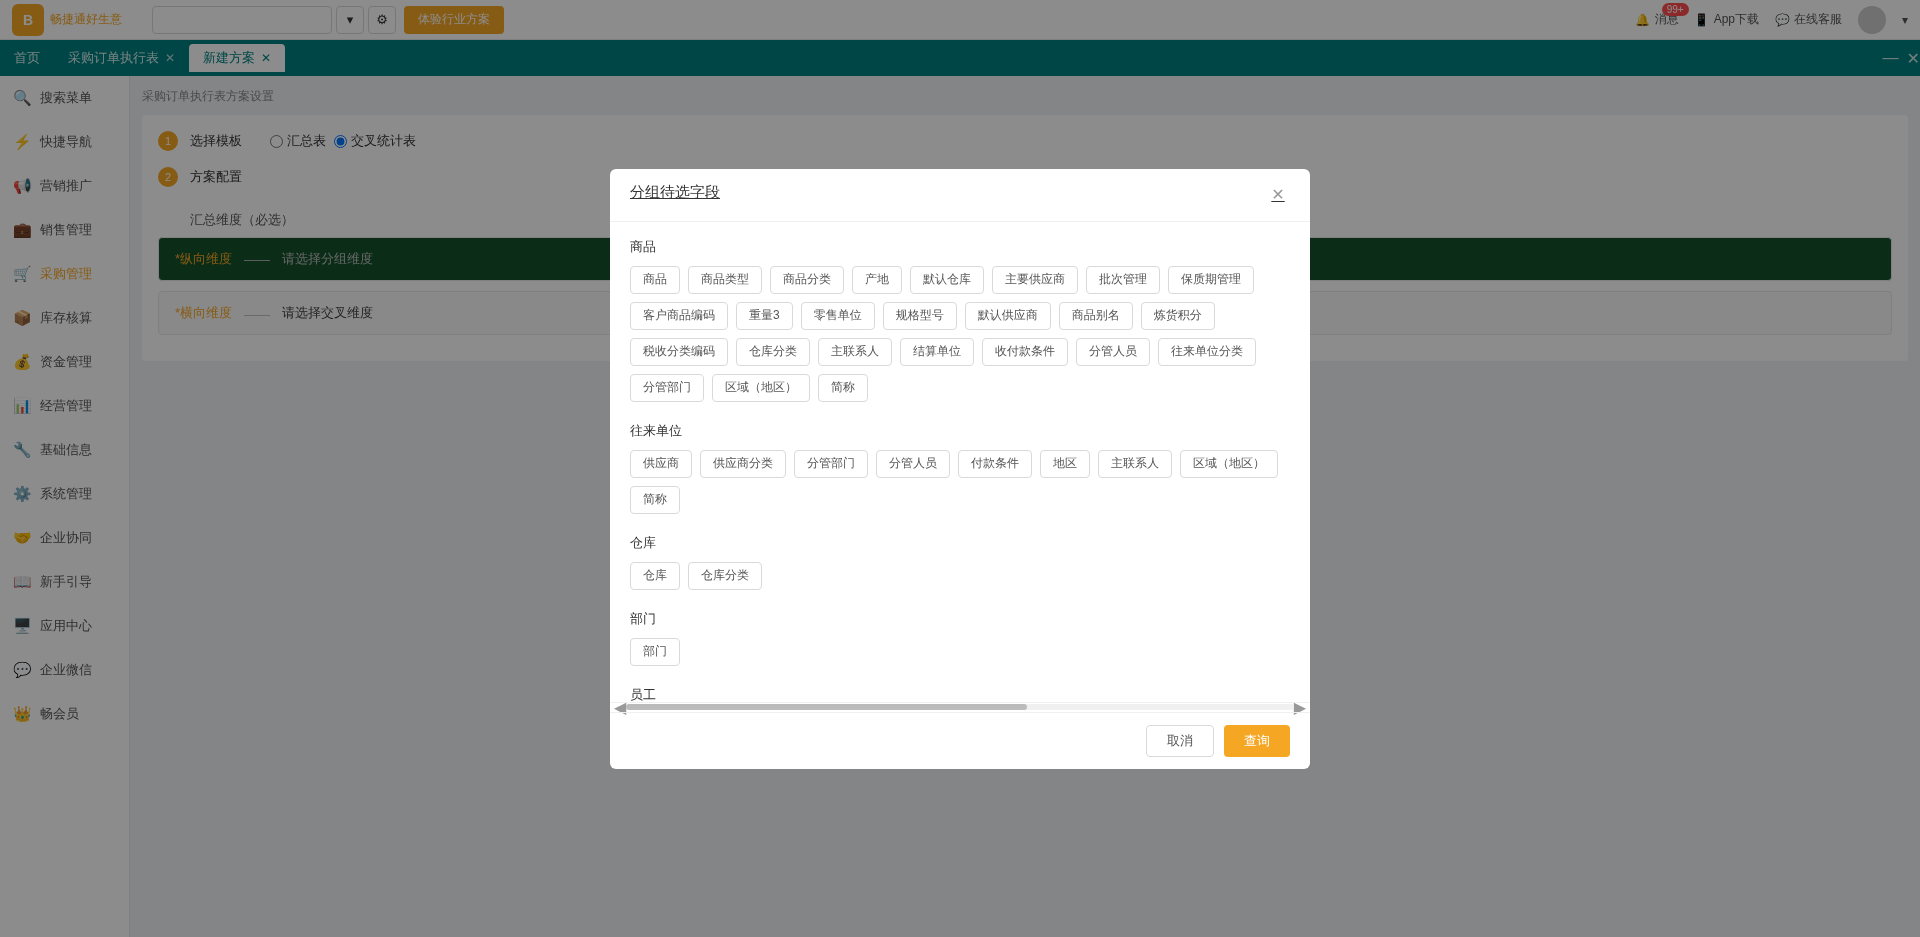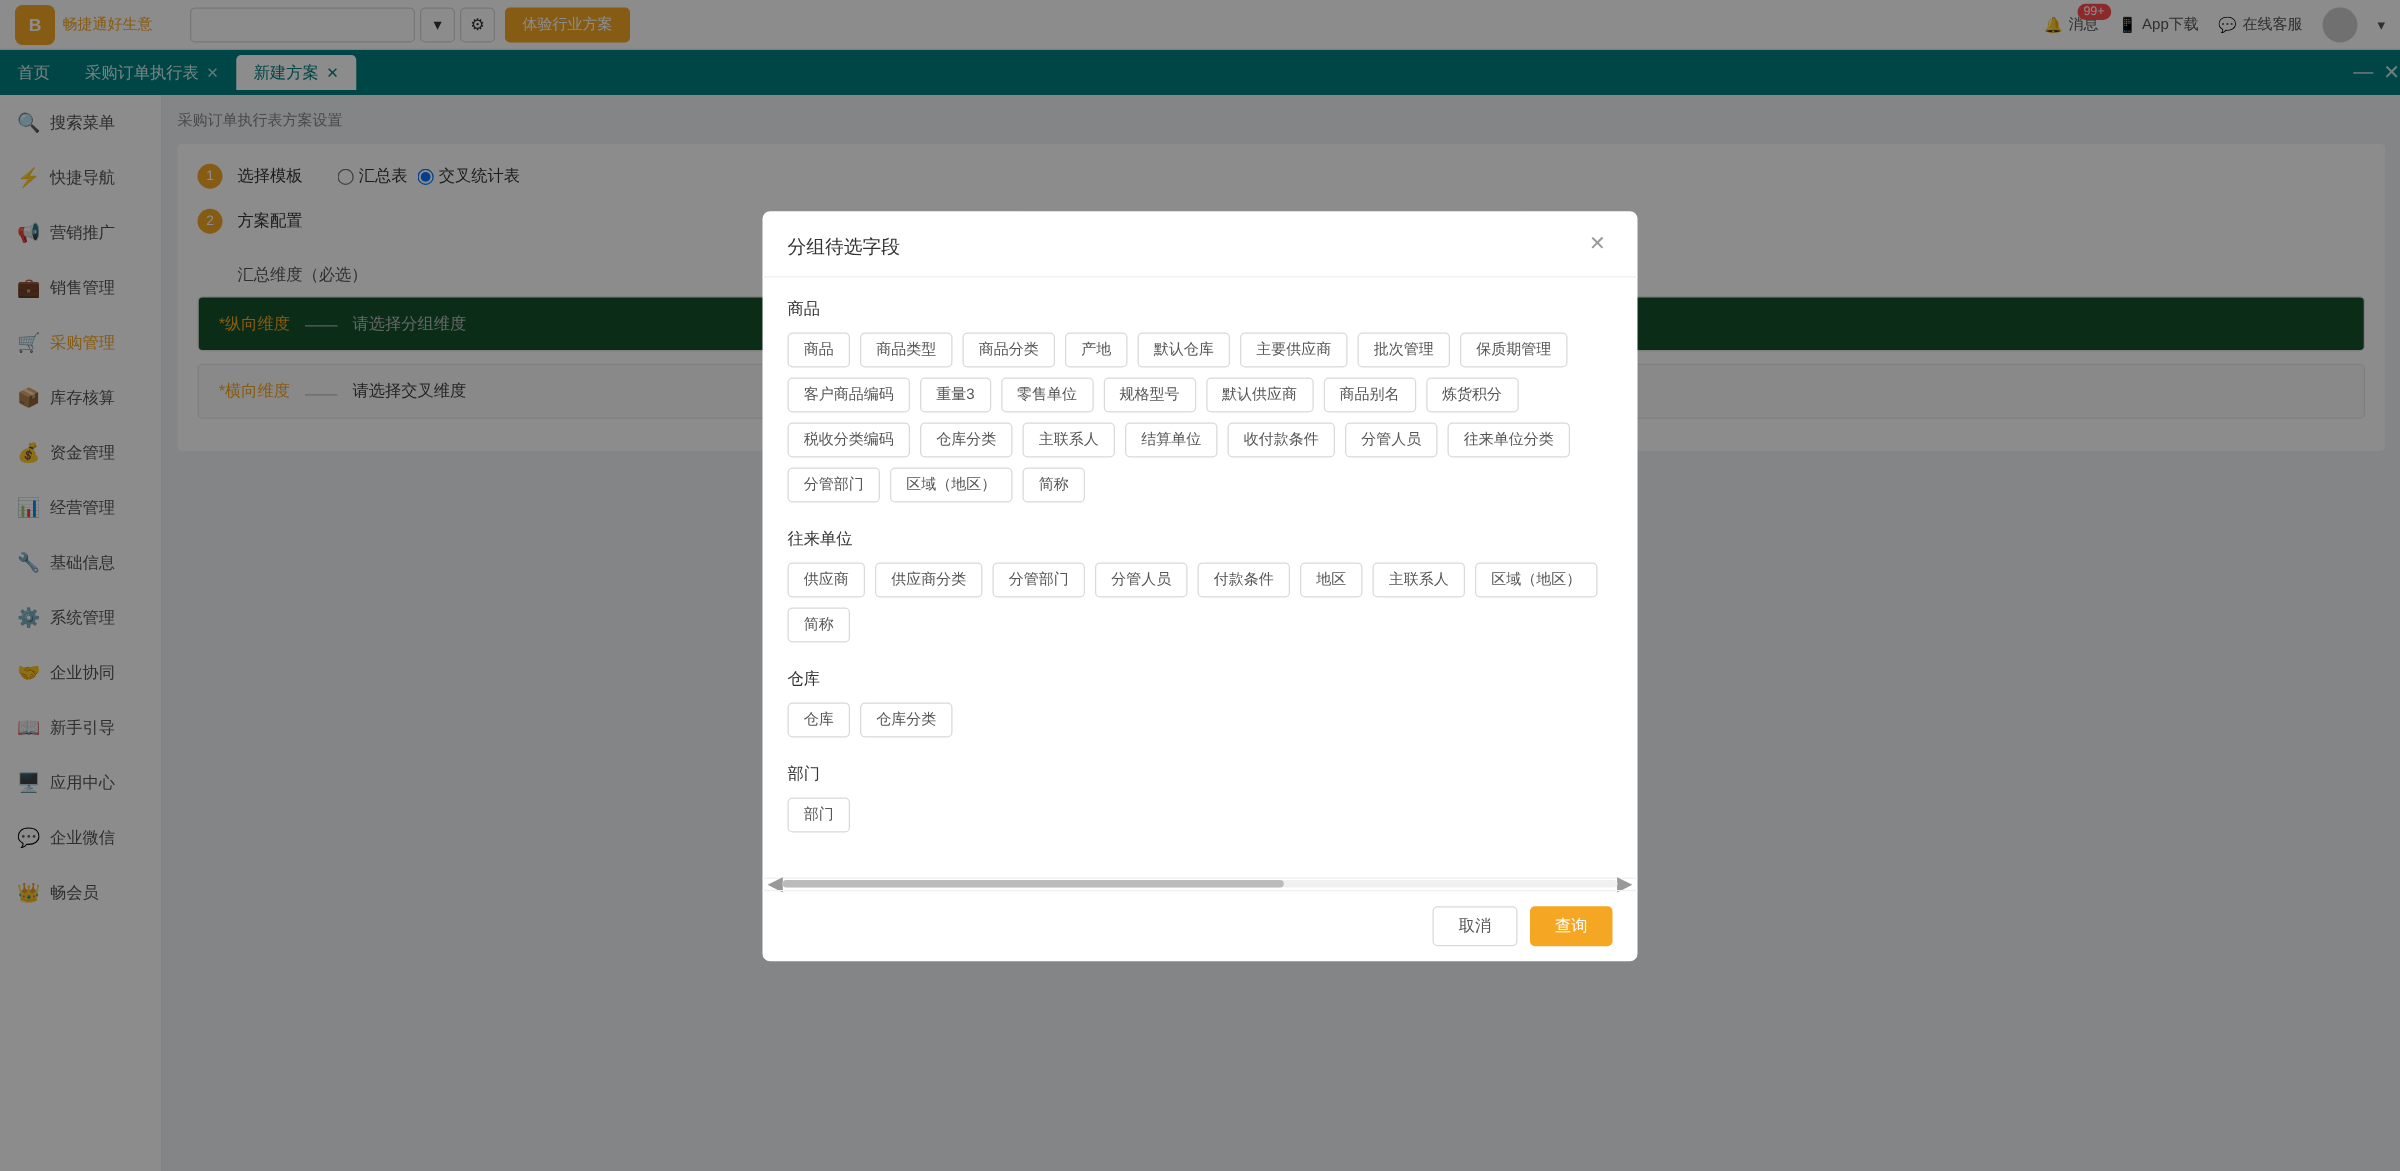--- a/index.html
+++ b/index.html
@@ -203,23 +203,24 @@
       width: 700px;
       max-height: 600px;
       display: flex;
       flex-direction: column;
       position: relative;
     }
     .modal-header {
       padding: 14px 20px;
       border-bottom: 1px solid #f0f0f0;
       display: flex;
-      align-items: flex-end;
+      align-items: flex-start;
       justify-content: space-between;
       flex-shrink: 0;
+      text-decoration: underline;
     }
     .modal-title {
       font-size: 15px;
       font-weight: 500;
       color: #333;
     }
     .modal-close {
       cursor: pointer;
       font-size: 16px;
       color: #999;
@@ -634,20 +635,24 @@
 
       <div class="field-section">
         <div class="field-section-title">部门</div>
         <div class="field-tags">
           <div class="field-tag">
               <span>部门</span>
             </div>
         </div>
       </div>
 
+      <div class="field-section">
+        <div class="field-section-title">员工</div>
+
+      </div>
 
     </div>
 
     <div class="modal-hscroll">
       <span style="font-size:16px;color:#999;cursor:pointer;">◀</span>
       <div class="modal-hscroll-inner">
         <div class="modal-hscroll-thumb"></div>
       </div>
       <span style="font-size:16px;color:#999;cursor:pointer;">▶</span>
     </div>

